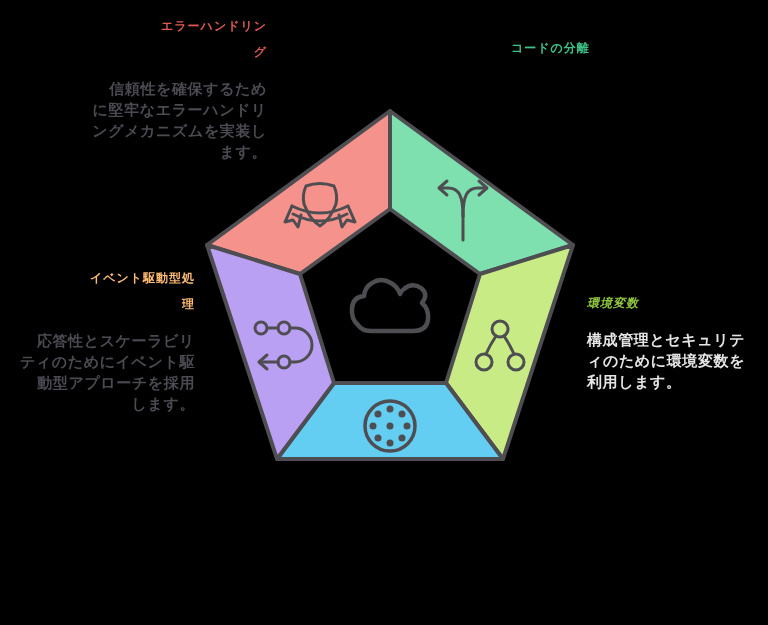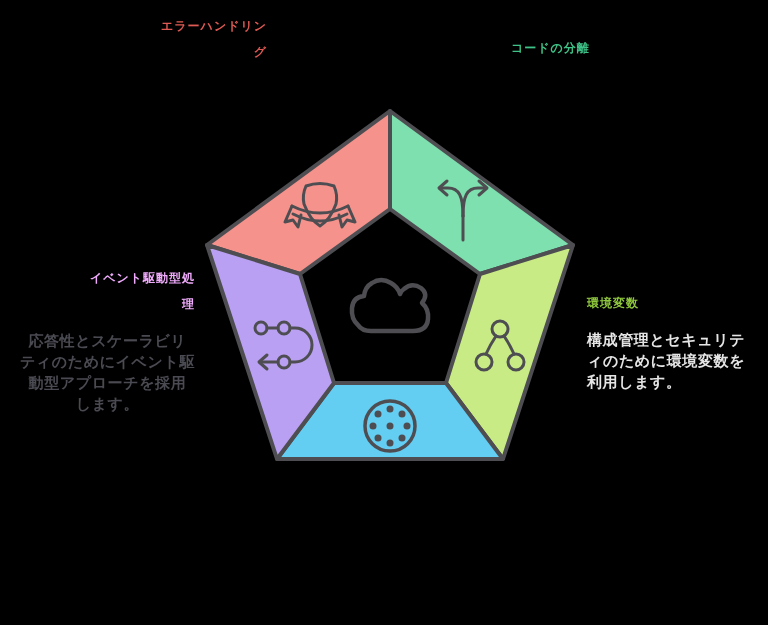--- a/index.html
+++ b/index.html
@@ -94,36 +94,40 @@
 
       <g stroke-width="4.5">
         <path d="M371 331 L413 331 Q427 331 428 319 Q429 309 422 303 Q429 294 421 288 Q412 282 404 289 Q401 291 400 294 Q398 287 391 283 Q381 277 372 283 Q365 287 364 296 Q353 297 352 308 Q351 319 358 325 Q362 331 371 331 Z"></path>
       </g>
     </g>
   </svg>
 
   <div class="label right-align" style="top:13px; right:501px;">
     <div class="title" style="color: rgb(223, 90, 84);">エラーハンドリン
 グ</div>
+    <div class="desc" style="color: rgb(74, 74, 82);">信頼性を確保するため
+に堅牢なエラーハンドリ
+ングメカニズムを実装し
+ます。</div>
   </div>
 
   <div class="label" style="top:35px; left:511px;">
     <div class="title" style="color: rgb(62, 194, 135);">コードの分離</div>
   </div>
 
   <div class="label" style="top:290px; left:587px;">
-    <div class="title" style="color: rgb(143, 199, 62);">環境変数</div>
+    <div class="title" style="color: rgb(143, 199, 62); font-style: italic;">環境変数</div>
     <div class="desc" style="color: #e5e5e5;">構成管理とセキュリテ
 ィのために環境変数を
 利用します。</div>
   </div>
 
 
   <div class="label right-align" style="top:265px; right:573px;">
-    <div class="title" style="color: #f0abfc; margin-left: 10px;">イベント駆動型処
+    <div class="title" style="color: #fdba74; margin-left: 10px;">イベント駆動型処
 理</div>
-    <div class="desc" style="color: rgb(74, 74, 82); text-align: center;">応答性とスケーラビリ
+    <div class="desc" style="color: rgb(74, 74, 82);">応答性とスケーラビリ
 ティのためにイベント駆
 動型アプローチを採用
 します。</div>
   </div>
 
 </div>
 
 </body></html>

